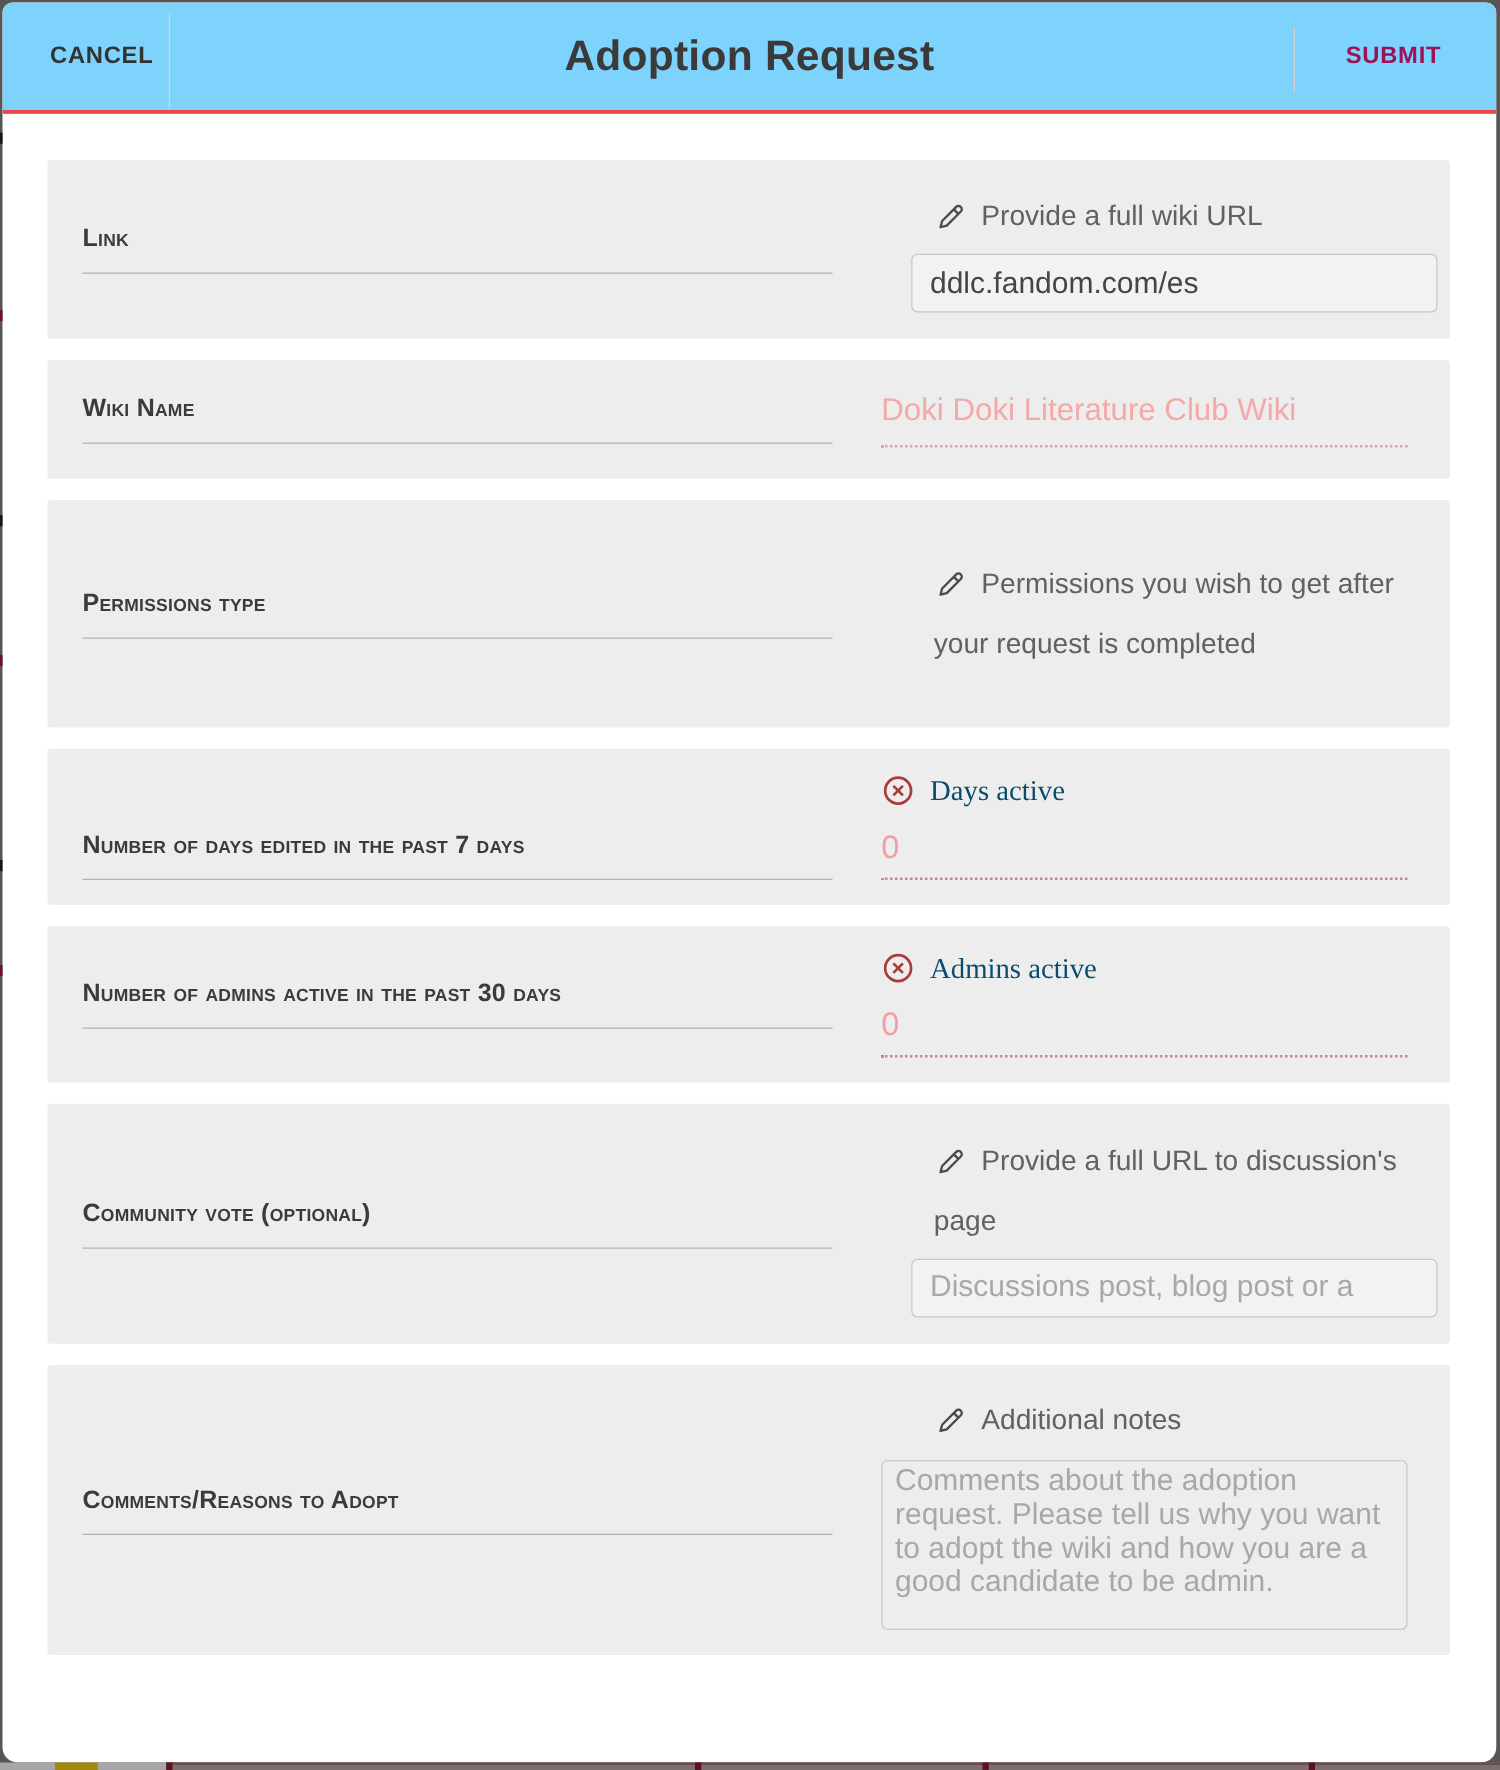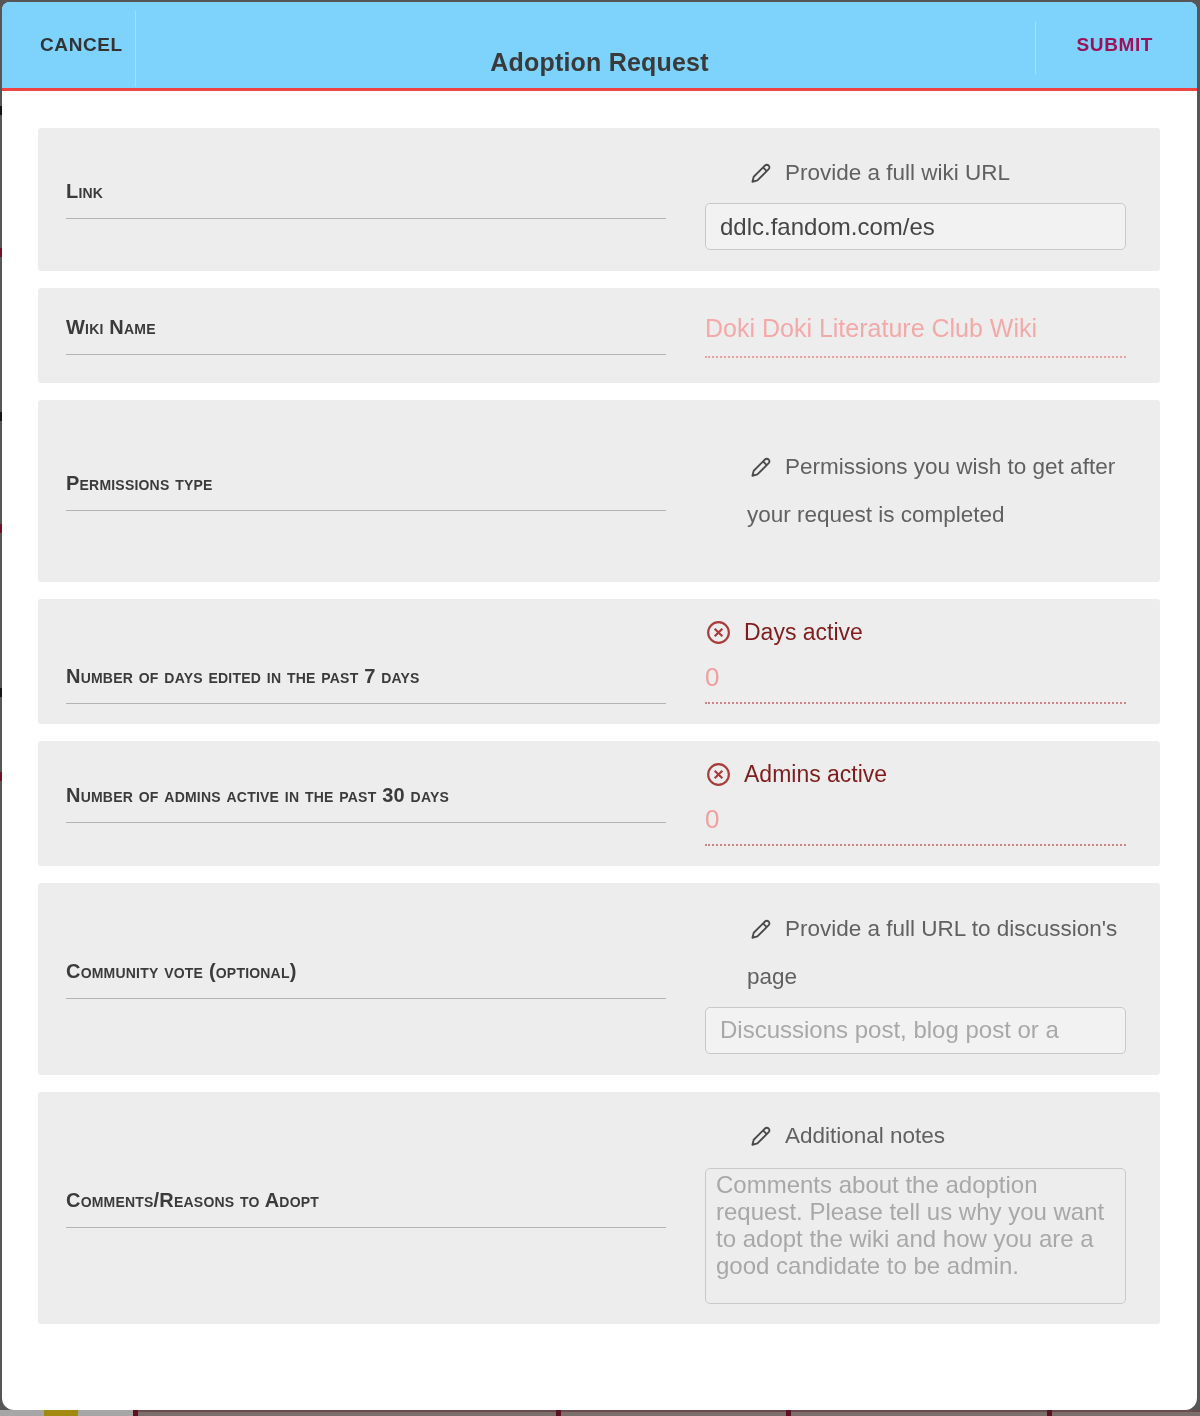--- a/index.html
+++ b/index.html
@@ -16,21 +16,21 @@
   .topbar{position:relative;height:86px;border-bottom:3px solid #ef4444;background:#7dd3fc;padding-left:24px;}
   .cancel-btn{
     position:absolute;left:38px;top:0;height:100%;display:flex;align-items:center;
     font-size:19px;font-weight:700;letter-spacing:.6px;color:#333;cursor:pointer;
   }
   .tb-divider-left{position:absolute;left:133px;top:9px;bottom:1px;width:1px;background:#d2d2d2;}
   .tb-divider-right{position:absolute;left:1033px;top:20px;height:52px;width:1px;background:#d2d2d2;}
   .modal-title{
     position:absolute;left:0;right:0;top:0;height:100%;
     display:flex;align-items:center;justify-content:center;
-    font-size:25px;font-weight:700;color:#3a3a3a;letter-spacing:.2px;margin-top:17px;
+    font-size:34px;font-weight:700;color:#3a3a3a;letter-spacing:.2px;
   }
   .submit-btn{
     position:absolute;right:44px;top:0;height:100%;display:flex;align-items:center;
     font-size:19px;font-weight:700;letter-spacing:.6px;color:#9c1157;cursor:pointer;
   }
   
   .content{padding-top:37px;}
   .form-row{
     box-sizing:border-box;display:flex;align-items:center;
     margin:0 0 17px 36px;width:1122px;background:#ededed;border-radius:3px;
@@ -43,28 +43,28 @@
     border-bottom:1px solid #b3b3b3;padding-bottom:15px;
     font-variant:small-caps;font-variant-caps:small-caps;
     font-weight:700;font-size:20px;color:#3b3b3b;letter-spacing:.2px;
   }
   .field-right{width:421px;margin-left:auto;flex:none;}
   .helper{color:#616161;font-size:22.5px;line-height:48px;margin-left:42px;}
   .helper .pen{display:inline-block;width:26px;height:26px;margin-right:12px;vertical-align:-5px;}
   .text-input{
     display:block;box-sizing:border-box;width:100%;height:47px;margin-top:6px;
     border:1px solid #c8c8c8;border-radius:5px;background:#f2f2f2;
-    font-family:inherit;font-size:24px;color:#454545;padding:16px 14px;outline:none;
+    font-family:inherit;font-size:24px;color:#454545;padding:16px 14px;outline:none;margin-left:24px;
   }
   .text-input::placeholder,.notes-area::placeholder{color:#a8a8a8;}
   .pink-value{
     font-size:25px;color:#f4a9a9;padding-bottom:13px;
     border-bottom:2px dotted #e8a0a0;
   }
-  .error-helper{display:flex;align-items:center;gap:12px;color:#7f1d1d;font-size:23px;}
+  .error-helper{display:flex;align-items:center;gap:12px;color:#0c4a6e;font-size:23px;font-family:Liberation Serif, serif;}
   .error-helper .cx{width:27px;height:27px;flex:none;}
   .error-value{
     font-size:26px;color:#f0a0a0;margin-top:16px;padding-bottom:9px;
     border-bottom:2px dotted #cf8585;
   }
   .notes-area{
     display:block;box-sizing:border-box;width:100%;height:136px;margin-top:8px;
     border:1px solid #c9c9c9;border-radius:5px;background:transparent;resize:none;
     font-family:inherit;font-size:24px;line-height:27px;color:#454545;padding:2px 10px;outline:none;
   }

